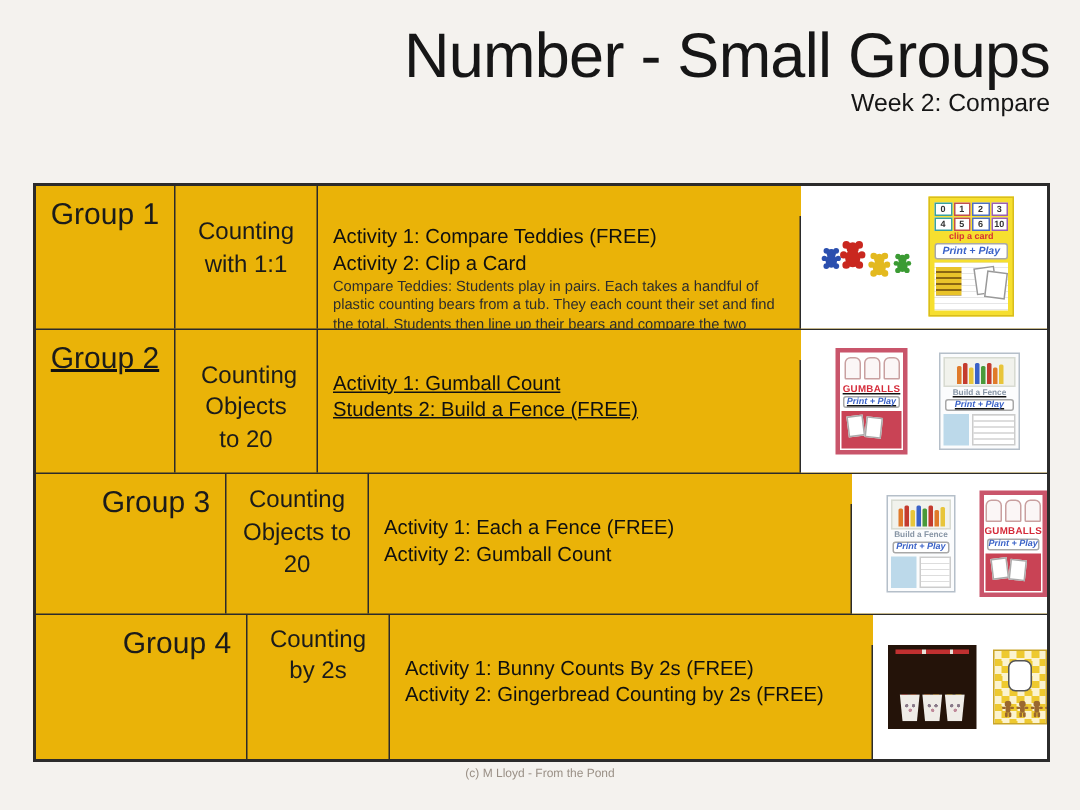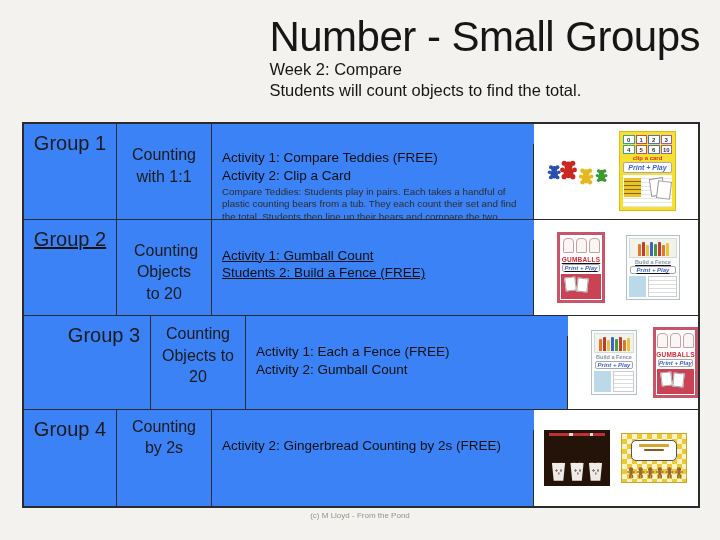--- a/index.html
+++ b/index.html
@@ -3,34 +3,34 @@
 <meta charset="utf-8">
 <style>
   html,body{margin:0;padding:0;}
   body{
     width:720px;height:540px;position:relative;overflow:hidden;
     background:#f4f2ee;
     font-family:"Liberation Sans", sans-serif;
     color:#111;
   }
   
-  .header{position:absolute;top:14px;right:20px;}
+  .header{position:absolute;top:14px;right:20px;text-align:right;}
   .title{font-size:42px;line-height:1.08;font-weight:400;color:#161616;letter-spacing:-0.5px;}
   .subtitle{font-size:16.5px;line-height:1.2;color:#161616;margin-top:1px;}
   
   .table{
     position:absolute;left:22px;top:122px;width:678px;height:386px;
-    box-sizing:border-box;border:2px solid #2b2b2b;background:#3b82f6;
+    box-sizing:border-box;border:2px solid #2b2b2b;background:#eab308;
     display:flex;flex-direction:column;
   }
   .row{display:flex;box-sizing:border-box;border-bottom:1.5px solid #2b2b2b;}
   .row.r1{height:95.5px;}
   .row.r2{height:96.5px;text-decoration:underline;}
   .row.r3{height:93.5px;padding-left:34px;}
-  .row.r4{flex:1;border-bottom:none;}
+  .row.r4{flex:1;border-bottom:none;padding-left:48px;}
   .cell{box-sizing:border-box;border-right:1.5px solid #2b2b2b;overflow:hidden;}
   .c-group{width:93px;text-align:center;padding-top:8px;font-size:20px;color:#1b1b1b;}
   .c-focus{width:95px;text-align:center;font-size:16px;line-height:1.35;color:#1b1b1b;}
   .c-focus span{display:inline-block;}
   .fp-a{padding-top:20px;} .fp-a span{max-width:84px;}
   .fp-b{padding-top:20px;} .fp-b span{max-width:60px;}
   .fp-c{padding-top:7px;}  .fp-c span{max-width:86px;}
   .fp-d{padding-top:6px;}  .fp-d span{max-width:72px;}
   .c-act{width:322px;padding:5px 8px 0 10px;margin-top:20px;}
   .r2 .c-act,.r3 .c-act,.r4 .c-act{padding-top:7px;}
@@ -122,21 +122,20 @@
   .g-frame i{display:block;height:3px;margin:0 7px 2px;background:#d8a62c;border-radius:1px;}
   .g-frame i + i{height:2px;margin:0 12px 2px;background:#8a5a1a;}
   .g-men{position:absolute;left:5px;bottom:3px;}
 </style>
 </head>
 <body>
 
 <div class="header">
   <div class="title">Number - Small Groups</div>
   <div class="subtitle">Week 2: Compare</div>
-  <div class="subtitle">Students will count objects to find the total.</div>
 </div>
 
 <div class="table">
 
   <div class="row r1">
     <div class="cell c-group">
       <span>Group 1</span>
     </div>
     <div class="cell c-focus fp-a">
       <span>Counting with 1:1</span>
@@ -280,20 +279,21 @@
   </div>
 
   <div class="row r4">
     <div class="cell c-group">
       <span>Group 4</span>
     </div>
     <div class="cell c-focus fp-d">
       <span>Counting by 2s</span>
     </div>
     <div class="cell c-act">
+      <div class="act">Activity 1: Bunny Counts By 2s (FREE)</div>
       <div class="act">Activity 2: Gingerbread Counting by 2s (FREE)</div>
     </div>
     <div class="cell c-img">
       <div class="bunny">
         <div class="bunny-strip"></div>
         <div class="cups">
           <div class="cup k1">
               <i class="s1"></i>
               <i class="s2"></i>
             </div>

